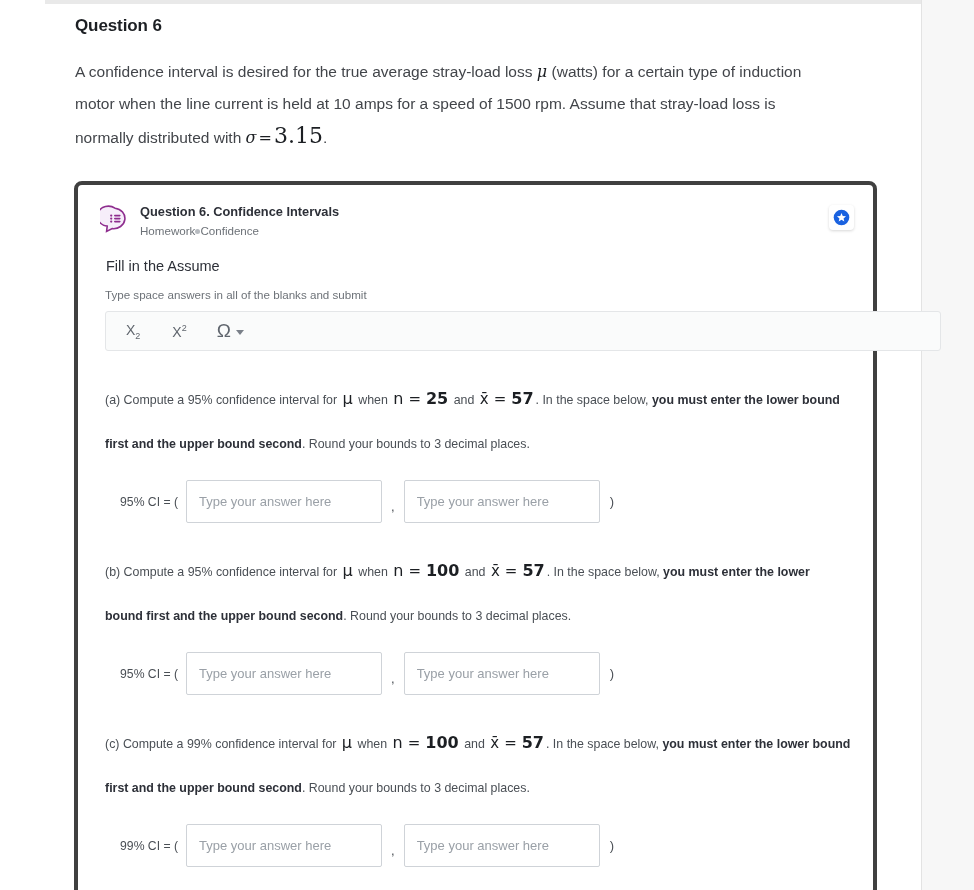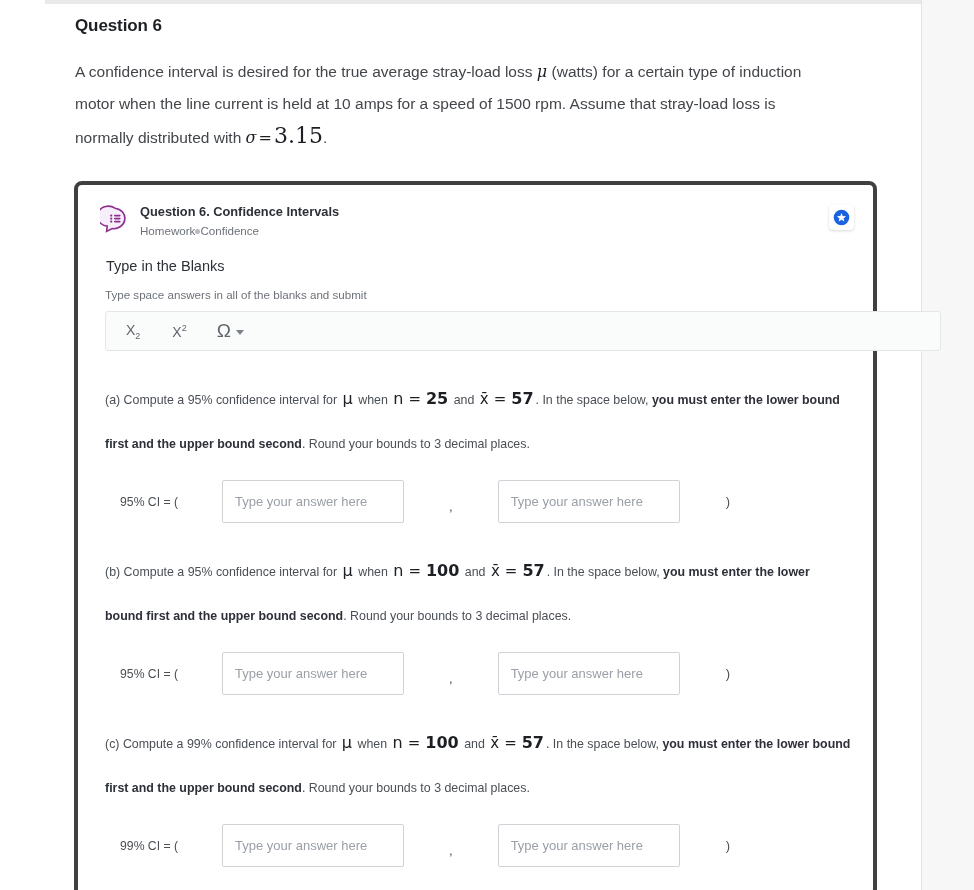--- a/index.html
+++ b/index.html
@@ -237,32 +237,31 @@
     font-size: 15px;
     color: #1c1f23;
     padding: 0 2px;
   }
 
   .answer-row {
     margin-top: 14px;
     display: flex;
     align-items: center;
     padding-left: 5px;
-    gap: 36px;
   }
   .ci-label {
     font-size: 12.2px;
     color: #4a4f55;
     width: 68px;
     text-align: right;
     margin-right: 8px;
     white-space: nowrap;
   }
   .blank-input {
-    width: 182px;
+    width: 196px;
     height: 43px;
     border: 1px solid #cfd3d8;
     border-radius: 2px;
     padding: 0 12px;
     font-size: 13px;
     color: #3b3f45;
     font-family: "Liberation Sans", sans-serif;
     background: #ffffff;
     outline: none;
   }
@@ -319,21 +318,21 @@
           </div>
         </div>
         <div class="star-btn">
           <svg viewBox="0 0 24 24" width="17" height="17" aria-hidden="true">
             <circle cx="12" cy="12" r="11" fill="#1a62e0"></circle>
             <path d="M12 5.6 L13.8 10.0 L18.4 10.3 L14.9 13.3 L16.0 17.8 L12 15.3 L8.0 17.8 L9.1 13.3 L5.6 10.3 L10.2 10.0 Z" fill="#ffffff"></path>
           </svg>
         </div>
       </div>
 
-      <div class="fill-blanks">Type in the Blanks</div>
+      <div class="fill-blanks">Fill in the Assume</div>
       <div class="instructions">Type space answers in all of the blanks and submit</div>
 
       <div class="toolbar">
         <div class="tb-btn">
           <span>X</span><sub>2</sub>
         </div>
         <div class="tb-btn">
           <span>X</span><sup>2</sup>
         </div>
         <div class="tb-omega">

